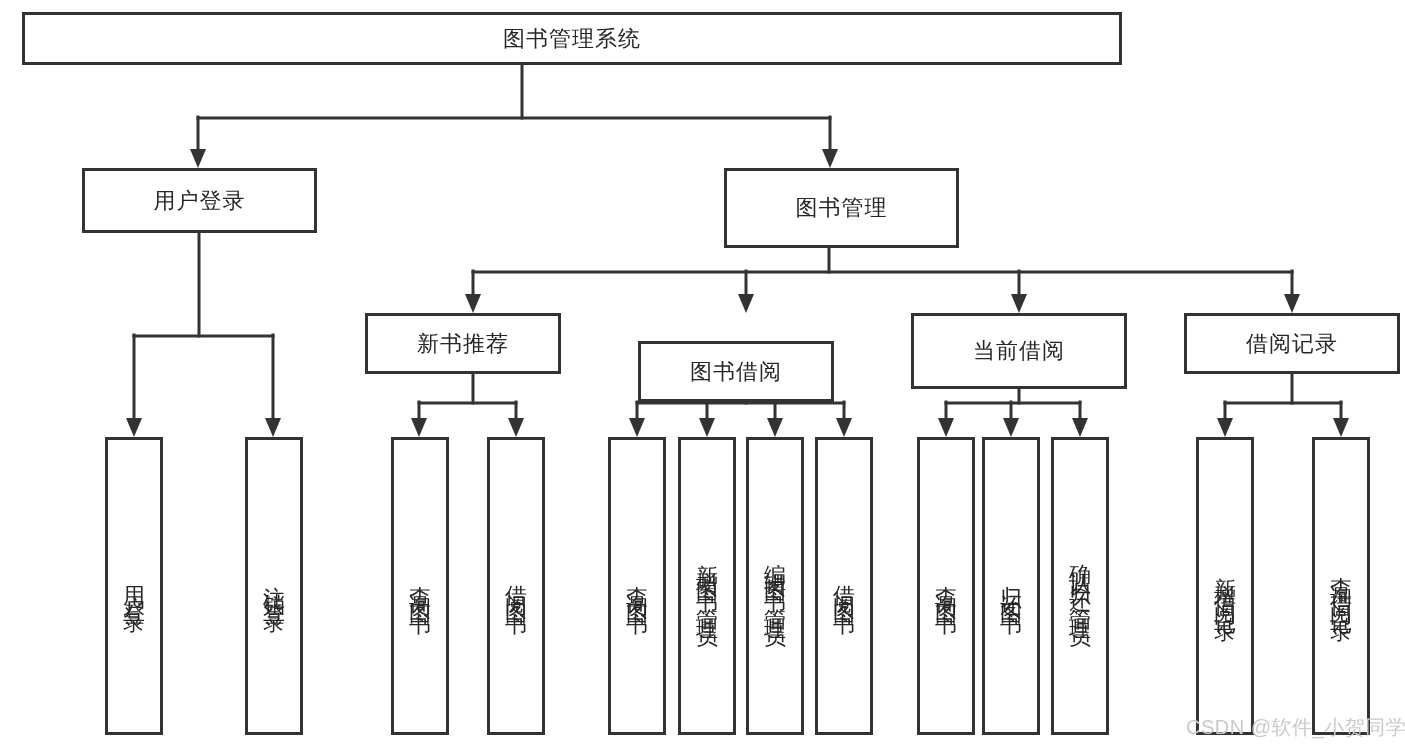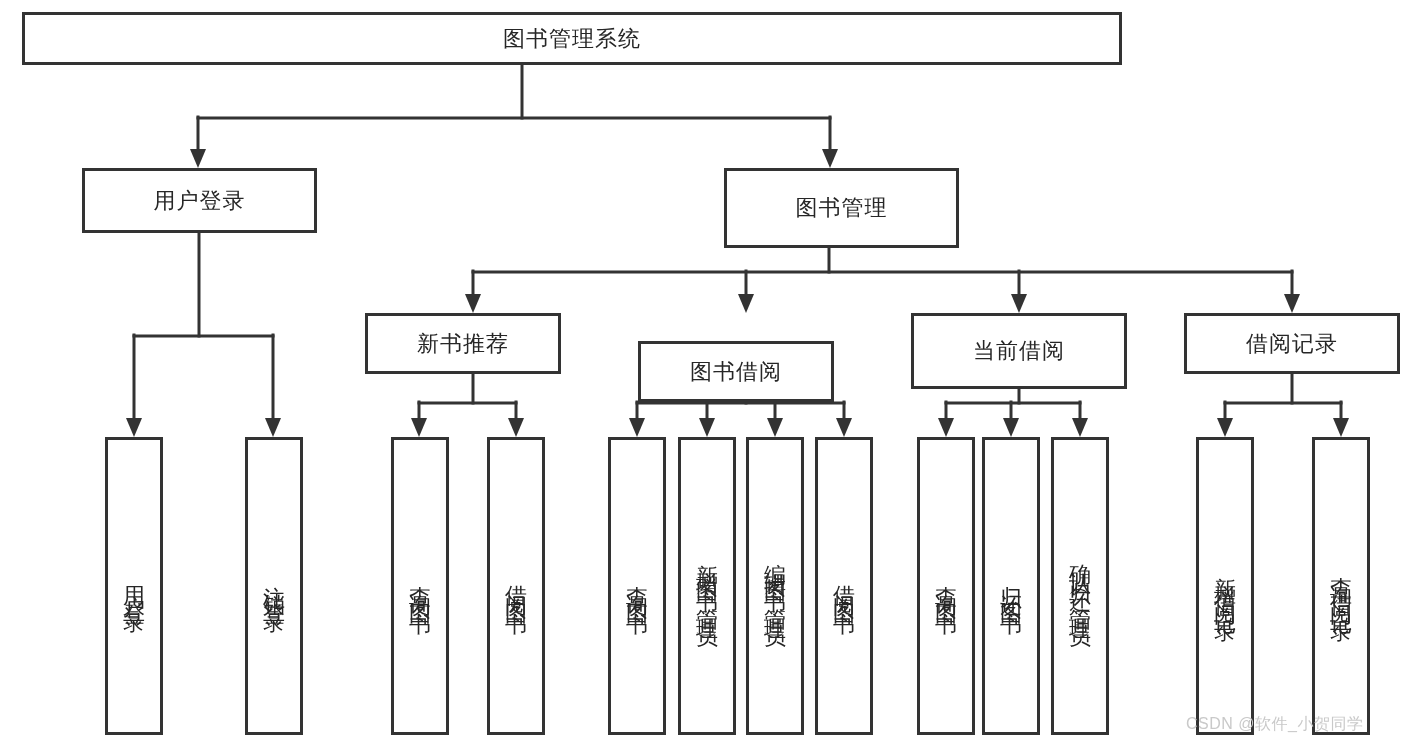--- a/index.html
+++ b/index.html
@@ -19,21 +19,21 @@
     top:437px; height:298px; width:58px;
     border:3px solid #333333; background:#ffffff;
     display:flex; align-items:center; justify-content:center;
   }
   .vtext {
     writing-mode:vertical-rl; text-orientation:mixed;
     font-size:22px; color:#262626; letter-spacing:9px; line-height:1;
   }
   #watermark {
     position:absolute; z-index:3; left:1186px; top:714px;
-    font-size:16px; color:#c9c9c9; letter-spacing:0.5px; white-space:nowrap;
+    font-size:20px; color:#c9c9c9; letter-spacing:0.5px; white-space:nowrap;
   }
 </style>
 </head>
 <body>
 
 <div id="canvas">
 
   <svg id="connectors" width="1405" height="747" viewBox="0 0 1405 747">
     <g stroke="#333333" stroke-width="3" stroke-linecap="square" fill="none">
 

